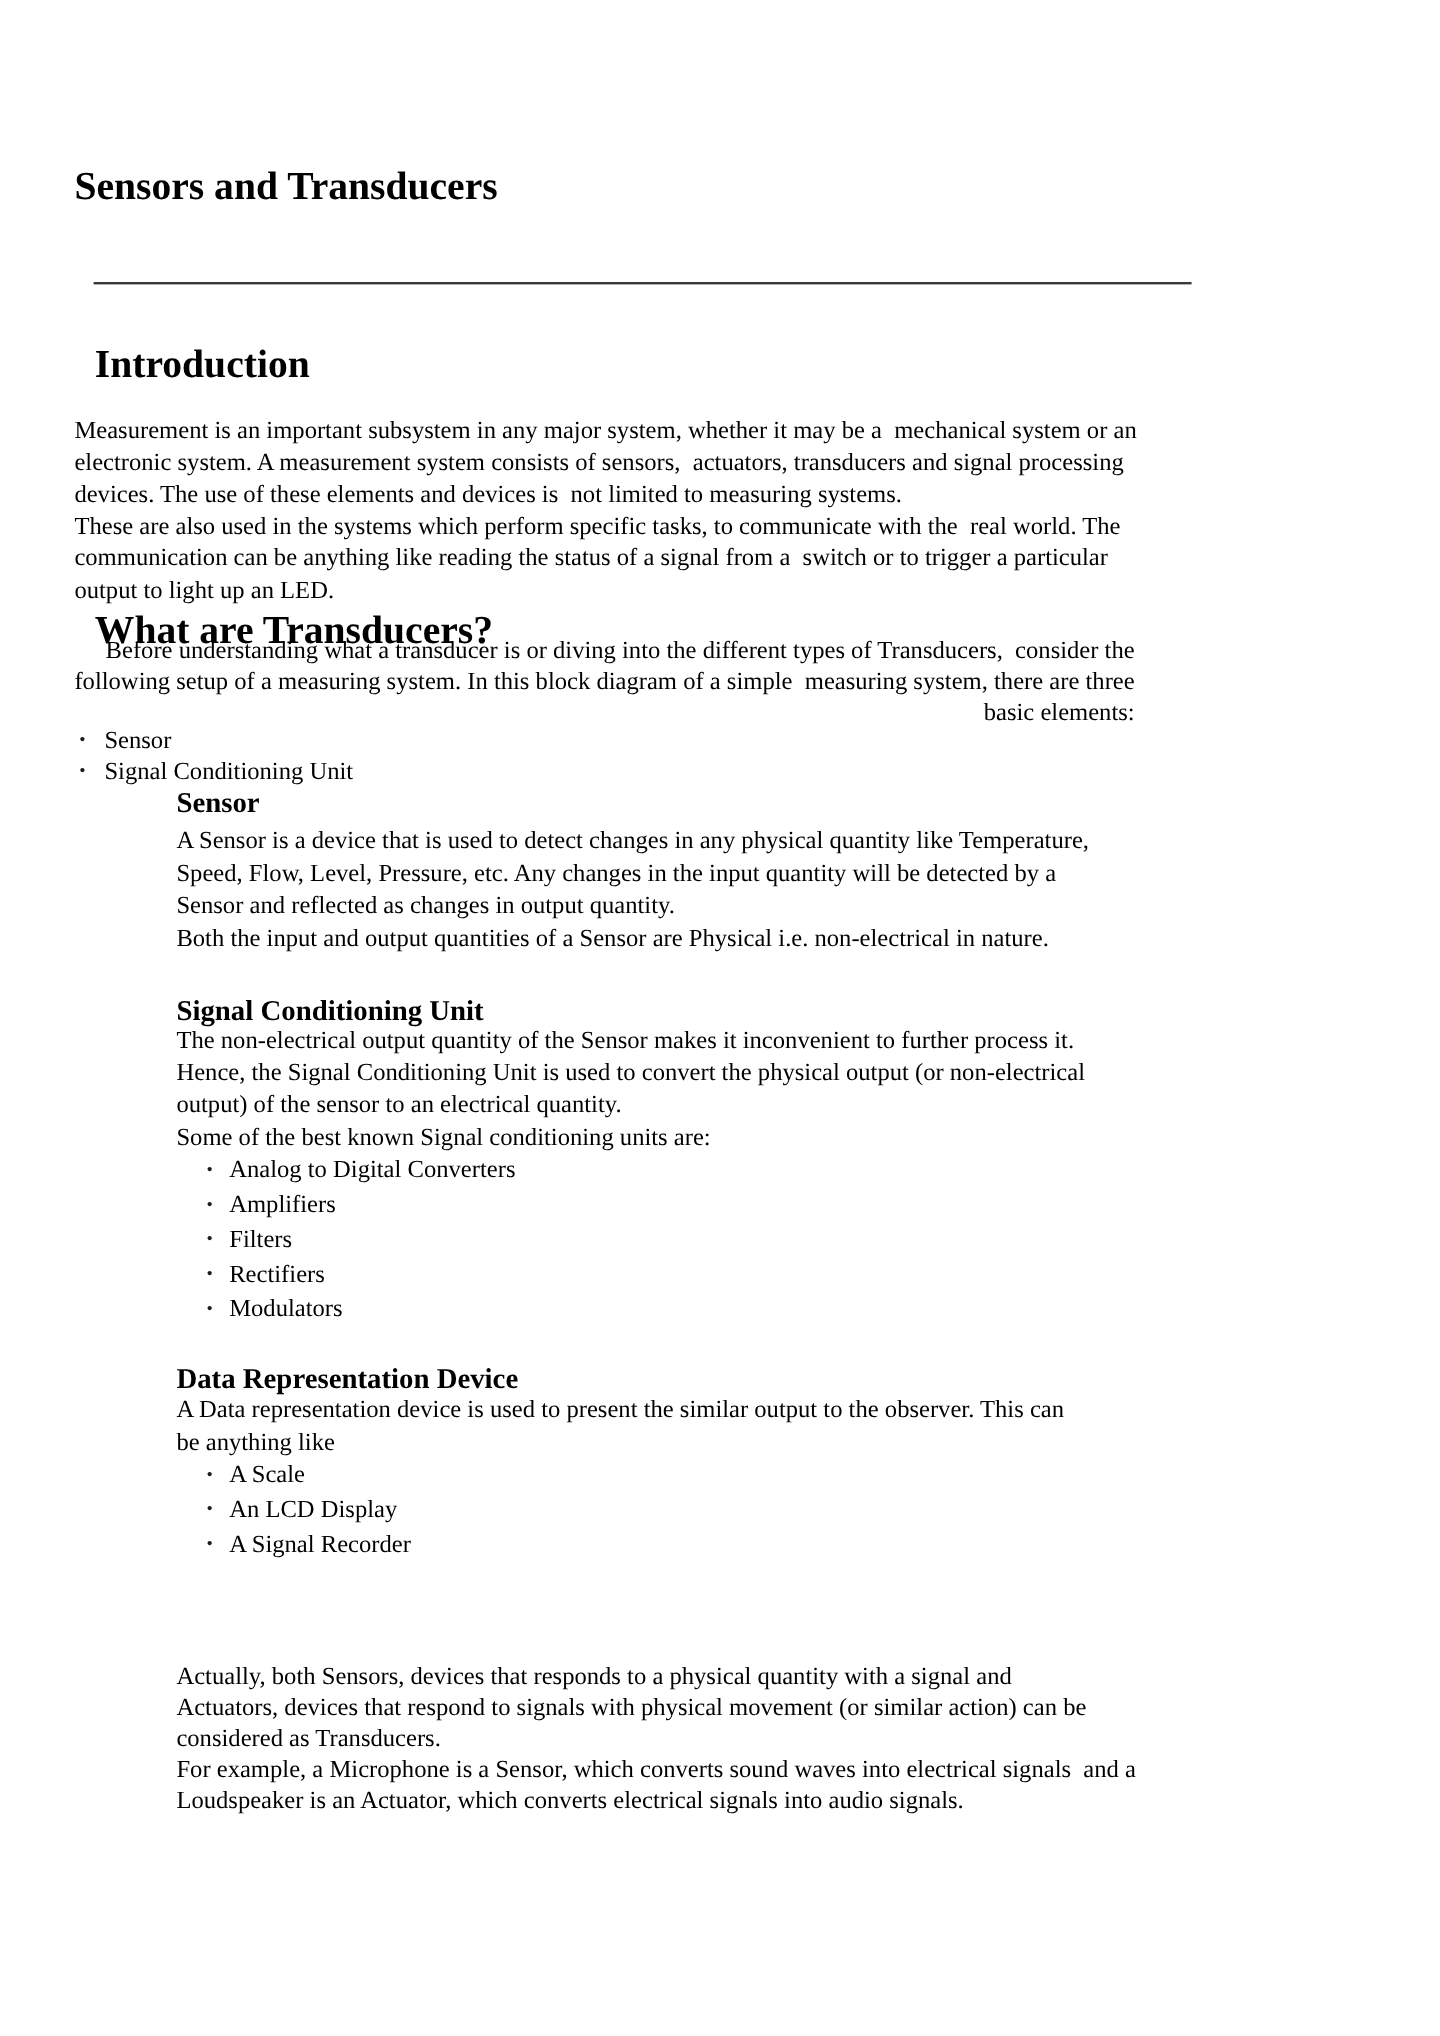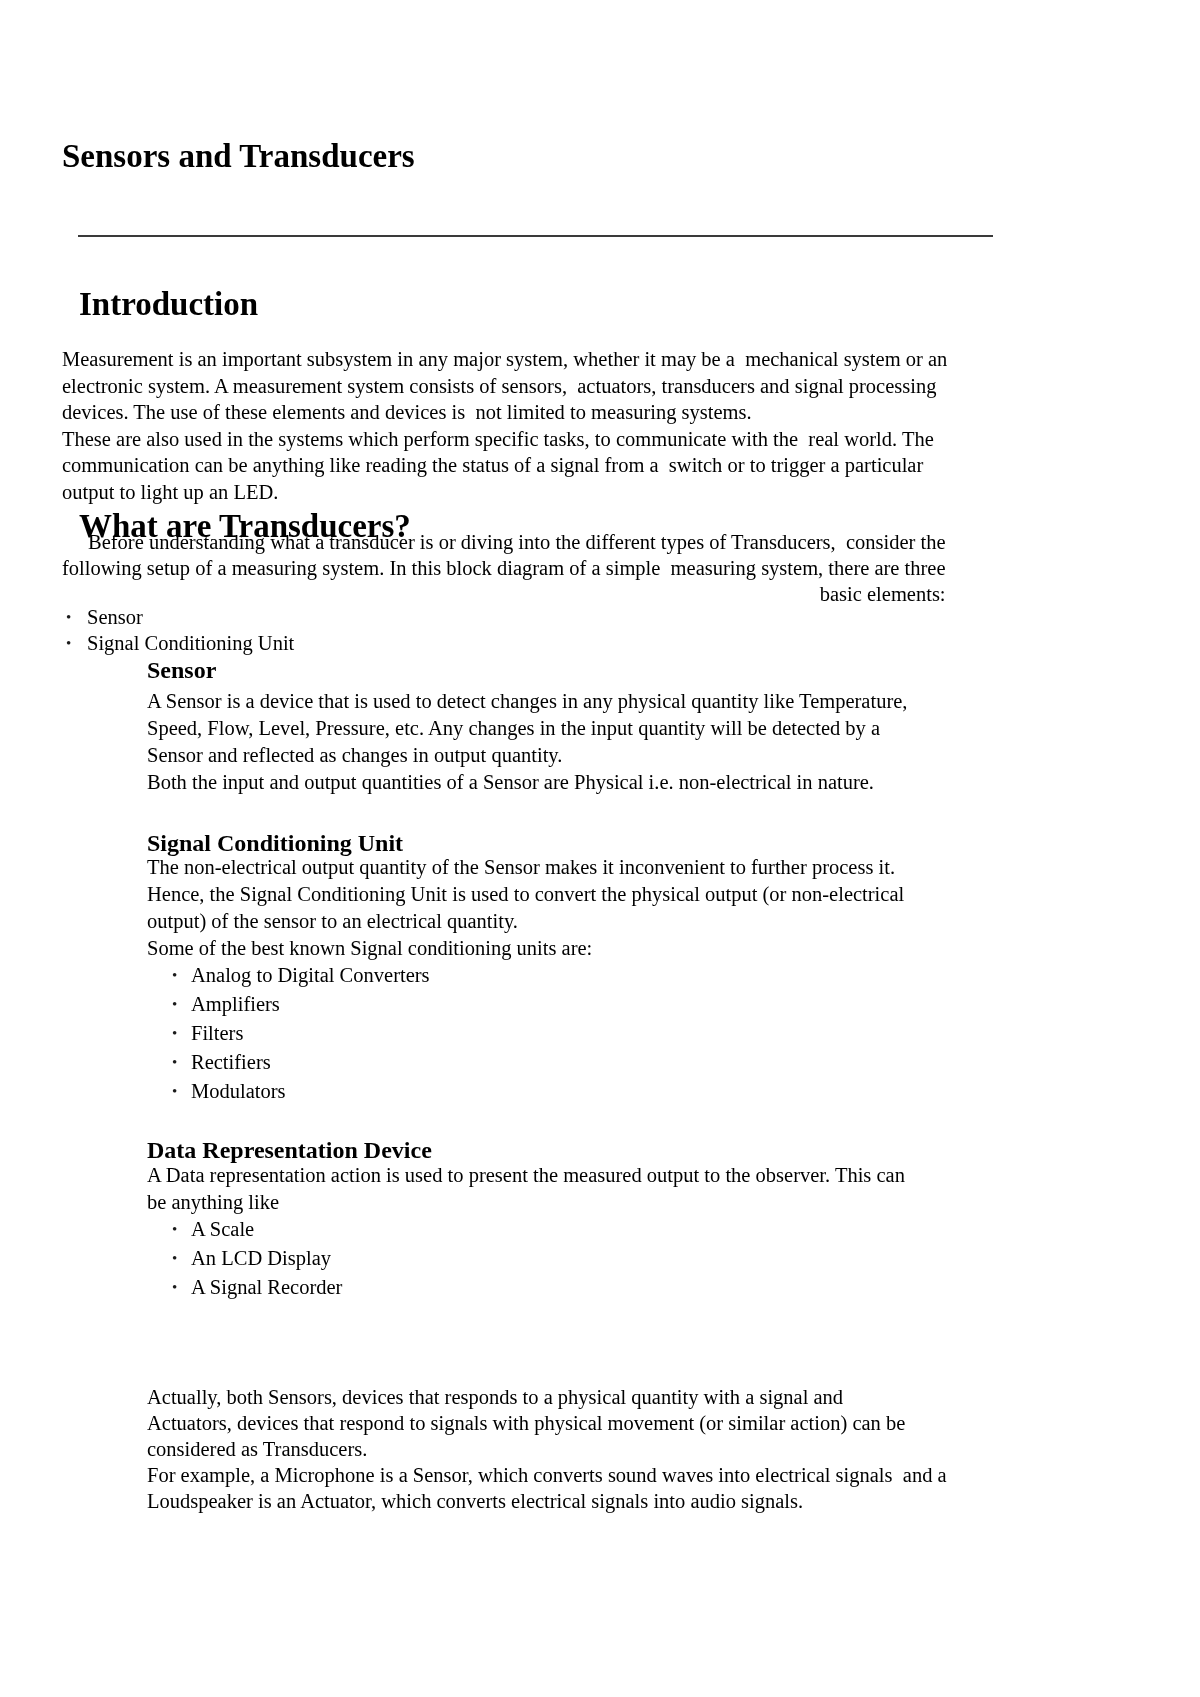--- a/index.html
+++ b/index.html
@@ -147,21 +147,21 @@
       <span class="bullet">•</span>
       <span>Rectifiers</span>
     </li>
     <li>
       <span class="bullet">•</span>
       <span>Modulators</span>
     </li>
   </ul>
 
   <h3 class="abs h3" id="h-drd">Data Representation Device</h3>
-  <p class="abs body-text lh27" id="p-drd">A Data representation action is used to present the measured output to the observer. This can
+  <p class="abs body-text lh27" id="p-drd">A Data representation device is used to present the similar output to the observer. This can
 be anything like</p>
 
   <ul class="abs plain lvl2" id="ul-drd">
     <li>
       <span class="bullet">•</span>
       <span>A Scale</span>
     </li>
     <li>
       <span class="bullet">•</span>
       <span>An LCD Display</span>

